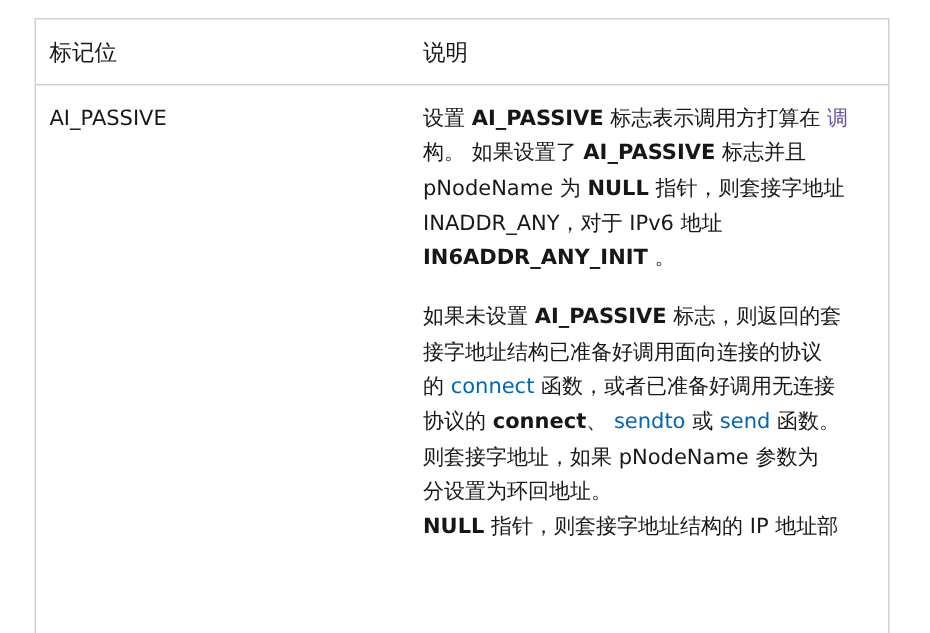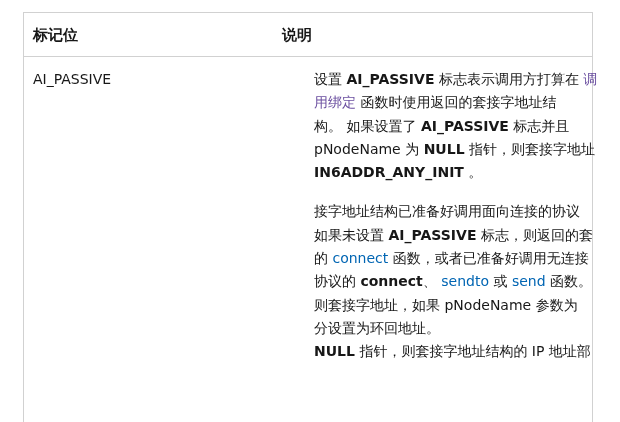--- a/index.html
+++ b/index.html
@@ -11,33 +11,33 @@
   .table {
     position: absolute; left: 23px; top: 12px; width: 570px; height: 420px;
     border-left: 1px solid #d1d1d1; border-right: 1px solid #d1d1d1; border-top: 1px solid #d1d1d1;
     box-sizing: border-box;
   }
   .thead {
     position: absolute; left: 0; top: 0; width: 100%; height: 43px;
     border-bottom: 1px solid #d1d1d1;
   }
   .th {
-    position: absolute; top: 12px; font-size: 15px; font-weight: 700; line-height: 20px;
+    position: absolute; top: 12px; font-size: 15px; font-weight: 400; line-height: 20px;
   }
   .th.col1 { left: 9px; }
   .th.col2 { left: 258px; }
   .cell-flag {
     position: absolute; left: 9px; top: 55px; font-size: 14px; line-height: 23px;
   }
   .cell-desc {
     position: absolute; left: 258px; top: 55px; width: 300px;
     font-size: 14px; line-height: 23.3px;
   }
   .para { margin: 0 0 16px 0; }
-  .line { display: block; white-space: nowrap; margin-left: 32px; }
+  .line { display: block; white-space: nowrap; }
   .b { font-weight: 600; }
   .i { }
   .link { color: #0065b3; text-decoration: none; cursor: pointer; }
   .link.visited { color: #6b4fa0; }
 </style>
 </head>
 <body>
 
 <div class="table">
   <div class="thead">
@@ -46,38 +46,36 @@
   </div>
 
   <div class="cell-flag">AI_PASSIVE</div>
 
   <div class="cell-desc">
     <p class="para">
       <span class="line">
         <span>设置 </span><span class="b">AI_PASSIVE</span><span> 标志表示调用方打算在 </span><a class="link visited">调</a>
       </span>
       <span class="line">
-        <a class="link visited">用绑定</a><span> 函数时使用返回的套接字地址结</span>
-      </span>
-      <span class="line">
         <span>构。 如果设置了 </span><span class="b">AI_PASSIVE</span><span> 标志并且</span>
       </span>
       <span class="line">
         <span class="i">pNodeName</span><span> 为 </span><span class="b">NULL</span><span> 指针，则套接字地址</span>
       </span>
+      <span class="line">INADDR_ANY，对于 IPv6 地址</span>
       <span class="line">
         <span class="b">IN6ADDR_ANY_INIT</span><span> 。</span>
       </span>
     </p>
 
     <p class="para">
-      <span class="line">接字地址结构已准备好调用面向连接的协议</span>
       <span class="line">
         <span>如果未设置 </span><span class="b">AI_PASSIVE</span><span> 标志，则返回的套</span>
       </span>
+      <span class="line">接字地址结构已准备好调用面向连接的协议</span>
       <span class="line">
         <span>的 </span><a class="link">connect</a><span> 函数，或者已准备好调用无连接</span>
       </span>
       <span class="line">
         <span>协议的 </span><span class="b">connect</span><span>、 </span><a class="link">sendto</a><span> 或 </span><a class="link">send</a><span> 函数。</span>
       </span>
       <span class="line">
         <span>则套接字地址，如果 </span><span class="i">pNodeName</span><span> 参数为</span>
       </span>
       <span class="line">分设置为环回地址。</span>

